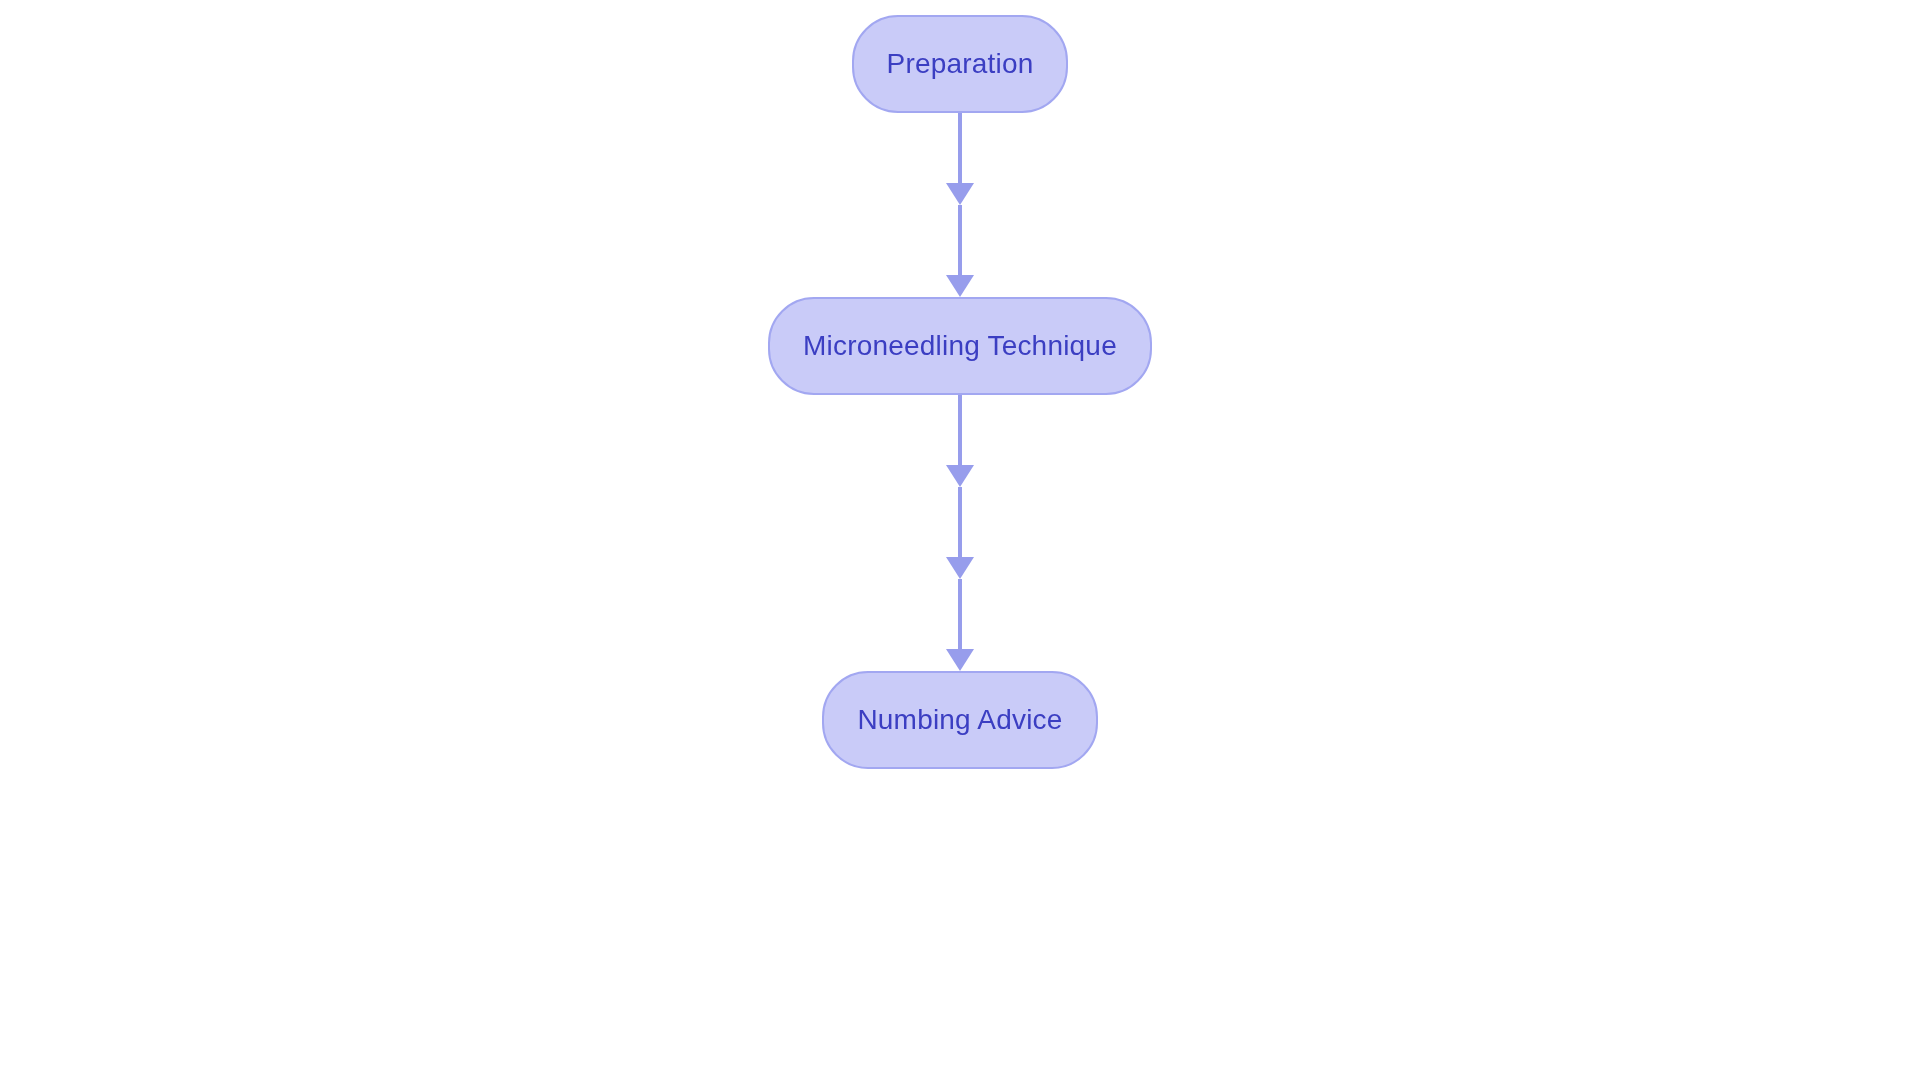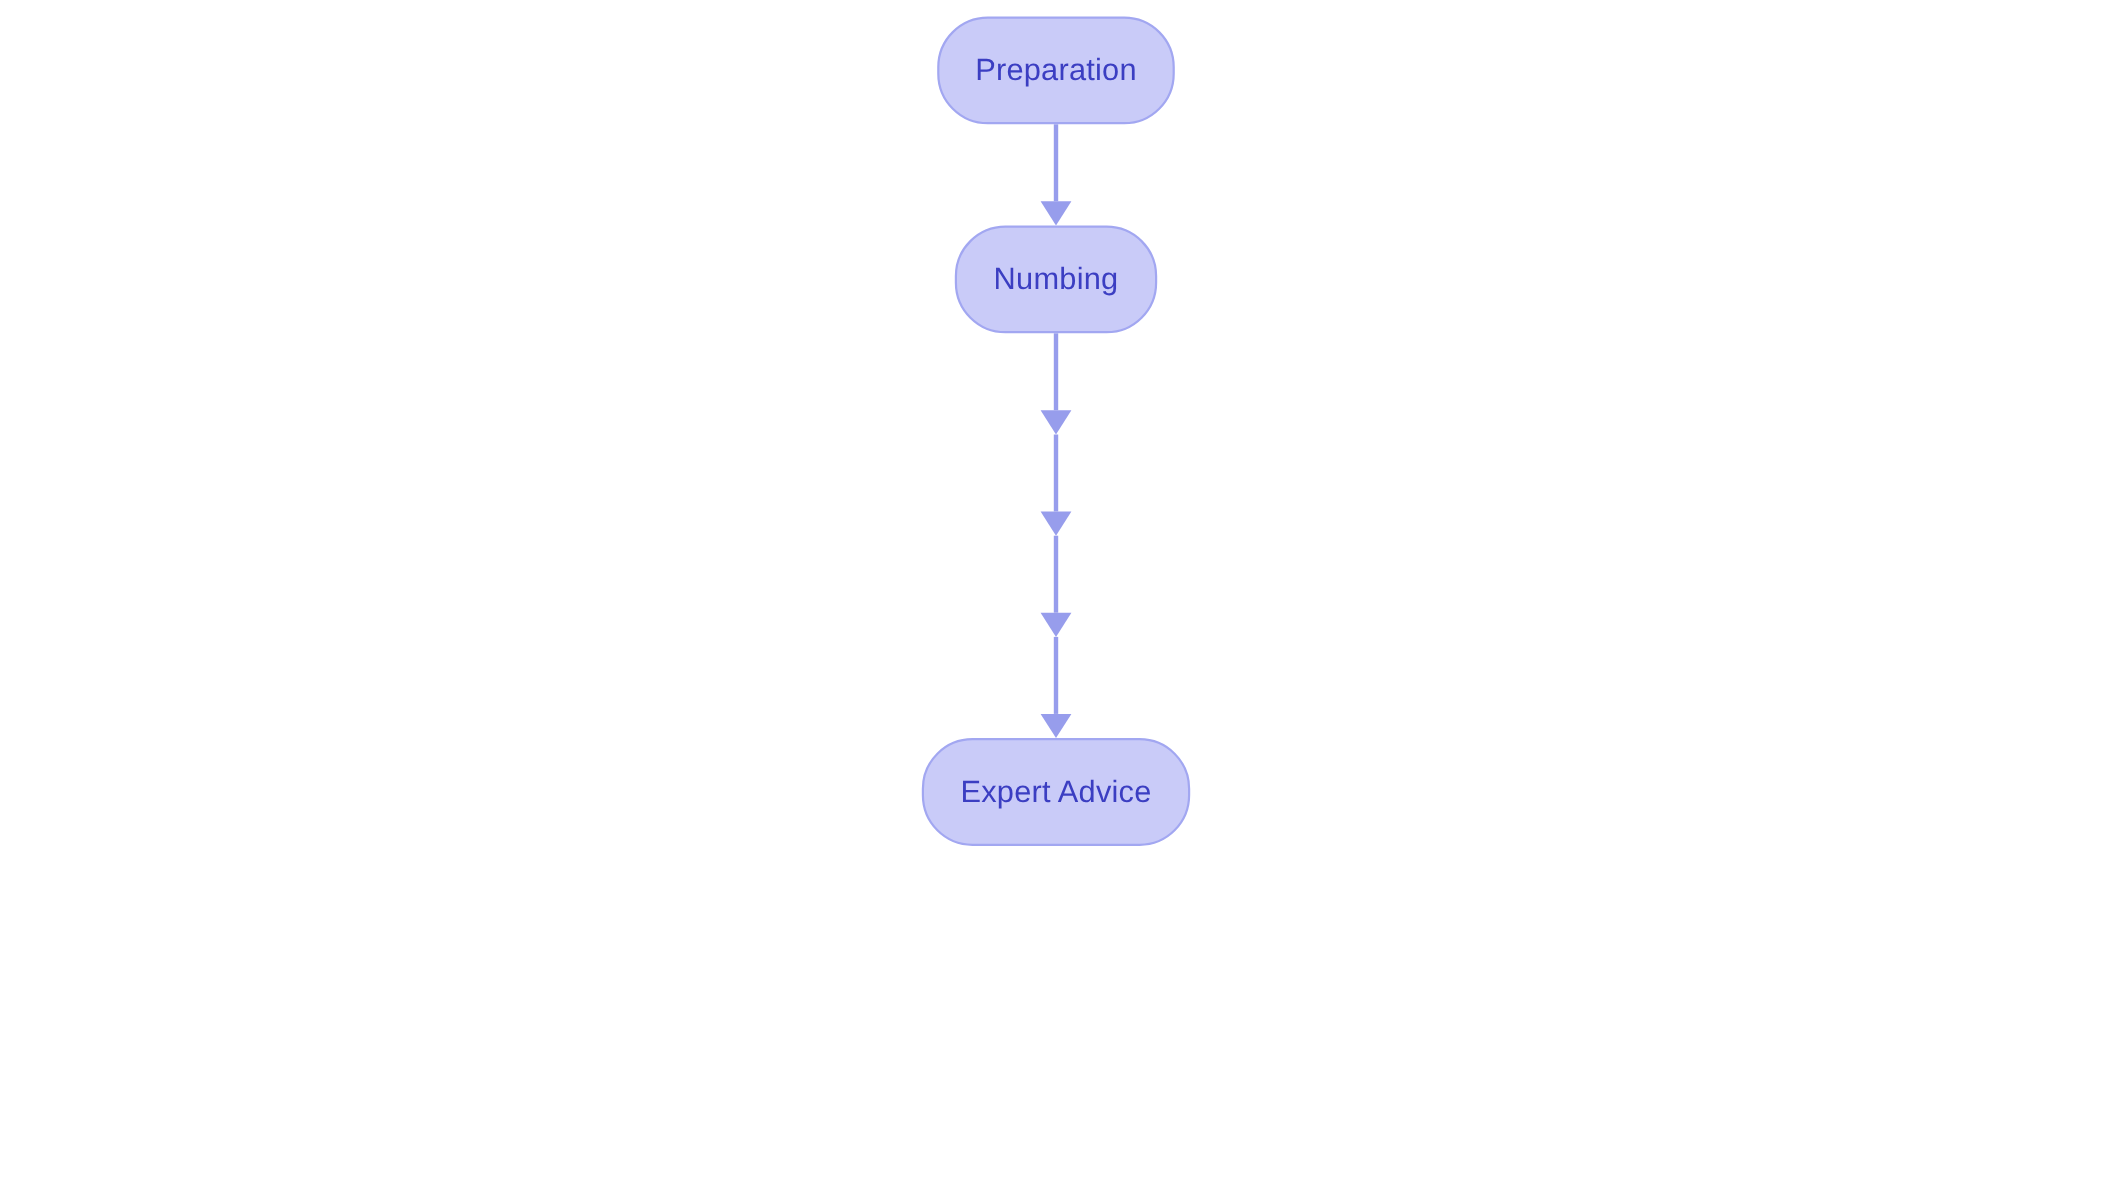--- a/index.html
+++ b/index.html
@@ -74,45 +74,45 @@
 
     <div class="node">
       <span class="node-label">Preparation</span>
     </div>
 
     <div class="connector">
       <div class="connector-line"></div>
       <div class="connector-head"></div>
     </div>
 
+
+    <div class="connector">
+      <div class="connector-line"></div>
+      <div class="connector-head"></div>
+    </div>
+
     <div class="node">
-      <span class="node-label">Numbing</span>
+      <span class="node-label">Microneedling Technique</span>
     </div>
 
     <div class="connector">
       <div class="connector-line"></div>
       <div class="connector-head"></div>
     </div>
 
 
     <div class="connector">
       <div class="connector-line"></div>
       <div class="connector-head"></div>
     </div>
 
 
     <div class="connector">
       <div class="connector-line"></div>
       <div class="connector-head"></div>
     </div>
 
-
-    <div class="connector">
-      <div class="connector-line"></div>
-      <div class="connector-head"></div>
-    </div>
-
     <div class="node">
-      <span class="node-label">Expert Advice</span>
+      <span class="node-label">Numbing Advice</span>
     </div>
 
   </div>
 </div>
 
 </body></html>

